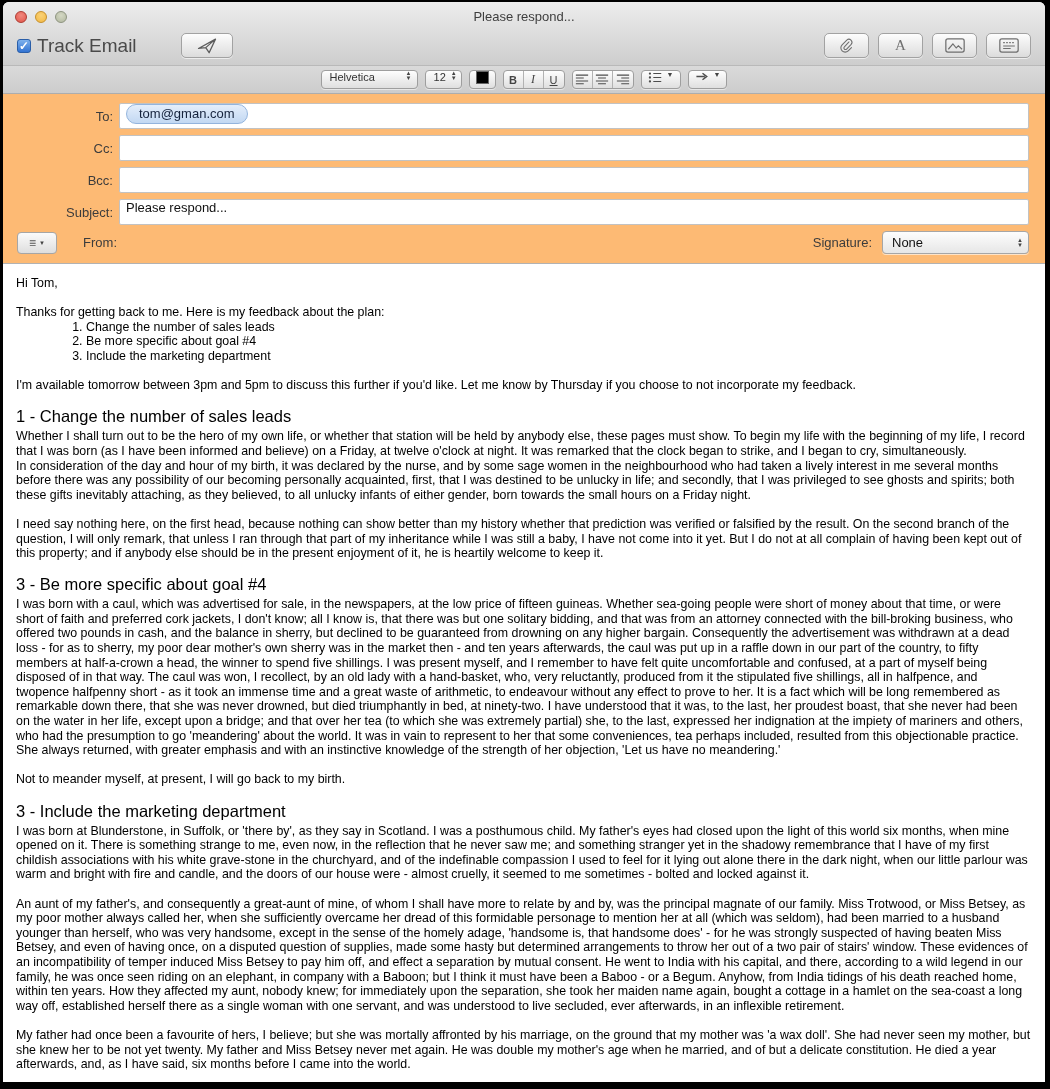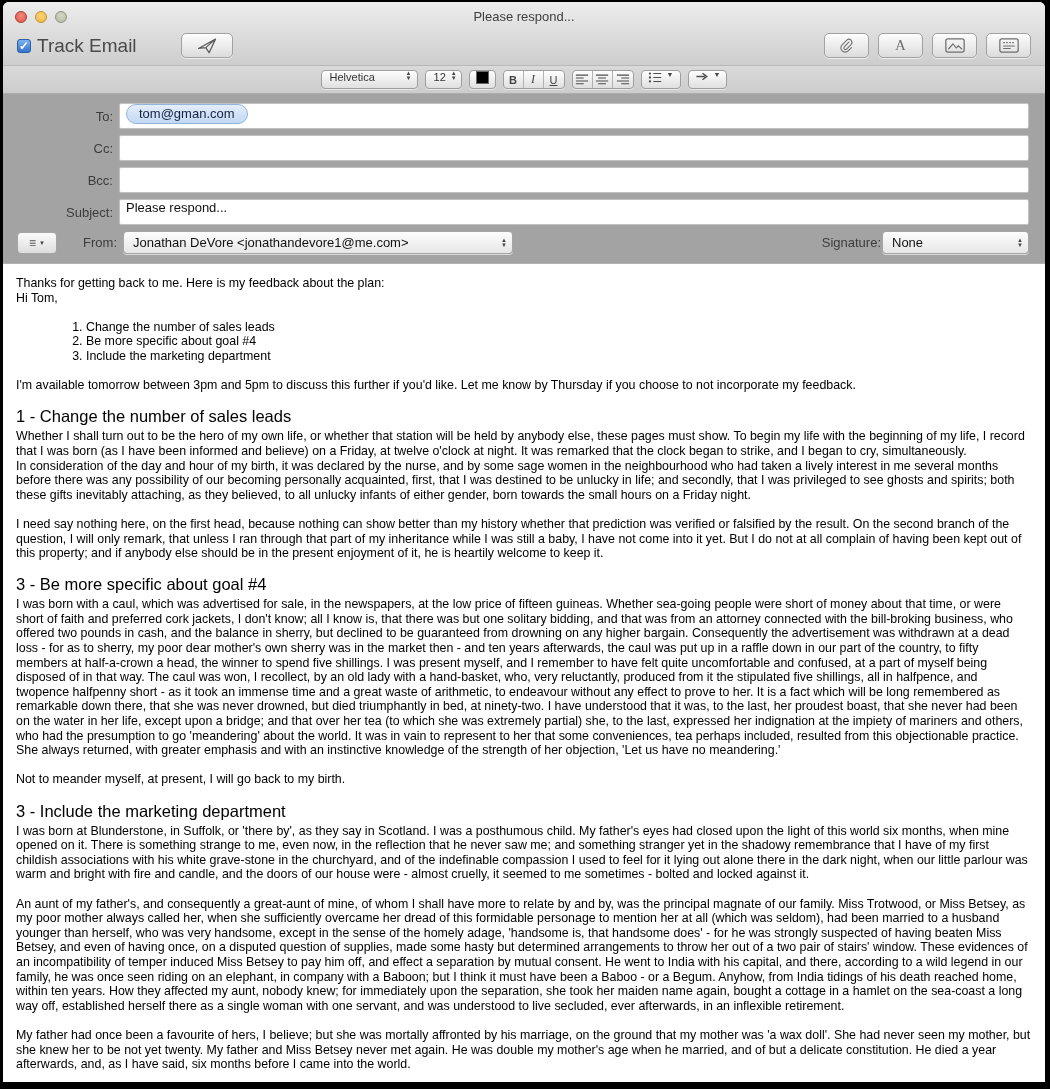--- a/index.html
+++ b/index.html
@@ -52,40 +52,40 @@
   .seg-item { width:20px; height:100%; display:flex; align-items:center; justify-content:center;
               border-right:1px solid #b2b2b2; color:#444; }
   .seg-item:last-child { border-right:none; }
   .g-b { font-weight:bold; font-size:11px; }
   .g-i { font-style:italic; font-family:"Liberation Serif", serif; font-size:12px; }
   .g-u { text-decoration:underline; font-size:11px; }
   .drop-ctl { padding:0 6px; gap:4px; }
   .caret { font-size:7px; color:#444; }
 
   
-  .headers { background:#a3a3a3; padding:9px 16px 9px 14px; border-bottom:1px solid #b2b2b2; }
+  .headers { background:#fdba74; padding:9px 16px 9px 14px; border-bottom:1px solid #b2b2b2; }
   .hrow { display:grid; grid-template-columns:96px 1fr; gap:0 6px; align-items:center;
           margin-bottom:6px; }
   .hlabel { text-align:right; font-size:13px; color:#3c3c3c; }
   .hfield { height:26px; background:#fff; border:1px solid #c2c2c2; border-radius:2px;
             display:flex; align-items:flex-start; padding:0 6px; font-size:13px; color:#111; }
   .pill { display:inline-block; padding:1px 12px 2px; border-radius:20px; font-size:13px;
           color:#15233d; background:linear-gradient(#e4eefb,#c2d8f2); border:1px solid #93b4dd; }
   .fromrow { display:flex; align-items:center; margin-bottom:0; }
   .mini-btn { width:40px; height:22px; border:1px solid #a6a6a6; border-radius:4px;
               background:linear-gradient(#fbfbfb,#dedede); display:flex; align-items:center;
               justify-content:center; gap:3px; color:#555; font-size:12px; }
   .mini-btn .caret { font-size:6px; }
   .fromrow .hlabel { width:54px; margin-left:6px; }
   .popup-btn { height:23px; border:1px solid #a6a6a6; border-radius:4px;
                background:linear-gradient(#fdfdfd,#e6e6e6); display:flex; align-items:center;
                justify-content:space-between; padding:0 5px 0 9px; font-size:13px; color:#111;
                box-shadow:0 1px 0 rgba(255,255,255,.6); }
   .from-popup { width:390px; margin-left:6px; }
-  .sig-group { margin-left:auto; display:flex; align-items:center; gap:1px; }
+  .sig-group { margin-left:auto; display:flex; align-items:center; gap:10px; }
   .sig-popup { width:147px; }
 
   
   .bodyarea { flex:1; background:#fff; padding:12px 14px 0 13px; overflow:hidden;
               font-size:12.4px; line-height:14.6px; color:#000; }
   .b-p { margin:0 0 14.6px; white-space:pre-line; }
   .b-p.tight { margin-bottom:0; }
   .b-ol { margin:0 0 14.6px; padding-left:70px; }
   .b-h { font-weight:normal; font-size:16.5px; line-height:19px; margin:0 0 3px; }
 
@@ -251,43 +251,36 @@
     <div class="hrow">
       <div class="hlabel">Subject:</div>
       <div class="hfield">Please respond...</div>
     </div>
     <div class="fromrow">
       <div class="mini-btn">
         <span>≡</span>
         <span class="caret">▼</span>
       </div>
       <div class="hlabel">From:</div>
-      <div class="popup-btn from-popup">
-        <span>Jonathan DeVore &lt;jonathandevore1@me.com&gt;</span>
-        <span class="stepper">
-            <span>▲</span>
-            <span>▼</span>
-          </span>
-      </div>
       <div class="sig-group">
         <span class="hlabel" style="width:auto">Signature:</span>
         <div class="popup-btn sig-popup">
           <span>None</span>
           <span class="stepper">
               <span>▲</span>
               <span>▼</span>
             </span>
         </div>
       </div>
     </div>
   </div>
 
   <div class="bodyarea">
+      <p class="b-p">Hi Tom,</p>
       <p class="b-p tight">Thanks for getting back to me. Here is my feedback about the plan:</p>
-      <p class="b-p">Hi Tom,</p>
       <ol class="b-ol">
         <li>Change the number of sales leads</li>
         <li>Be more specific about goal #4</li>
         <li>Include the marketing department</li>
       </ol>
       <p class="b-p">I'm available tomorrow between 3pm and 5pm to discuss this further if you'd like. Let me know by Thursday if you choose to not incorporate my feedback.</p>
       <div class="b-h">1 - Change the number of sales leads</div>
       <p class="b-p">Whether I shall turn out to be the hero of my own life, or whether that station will be held by anybody else, these pages must show. To begin my life with the beginning of my life, I record that I was born (as I have been informed and believe) on a Friday, at twelve o'clock at night. It was remarked that the clock began to strike, and I began to cry, simultaneously.
 In consideration of the day and hour of my birth, it was declared by the nurse, and by some sage women in the neighbourhood who had taken a lively interest in me several months before there was any possibility of our becoming personally acquainted, first, that I was destined to be unlucky in life; and secondly, that I was privileged to see ghosts and spirits; both these gifts inevitably attaching, as they believed, to all unlucky infants of either gender, born towards the small hours on a Friday night.</p>
       <p class="b-p">I need say nothing here, on the first head, because nothing can show better than my history whether that prediction was verified or falsified by the result. On the second branch of the question, I will only remark, that unless I ran through that part of my inheritance while I was still a baby, I have not come into it yet. But I do not at all complain of having been kept out of this property; and if anybody else should be in the present enjoyment of it, he is heartily welcome to keep it.</p>

